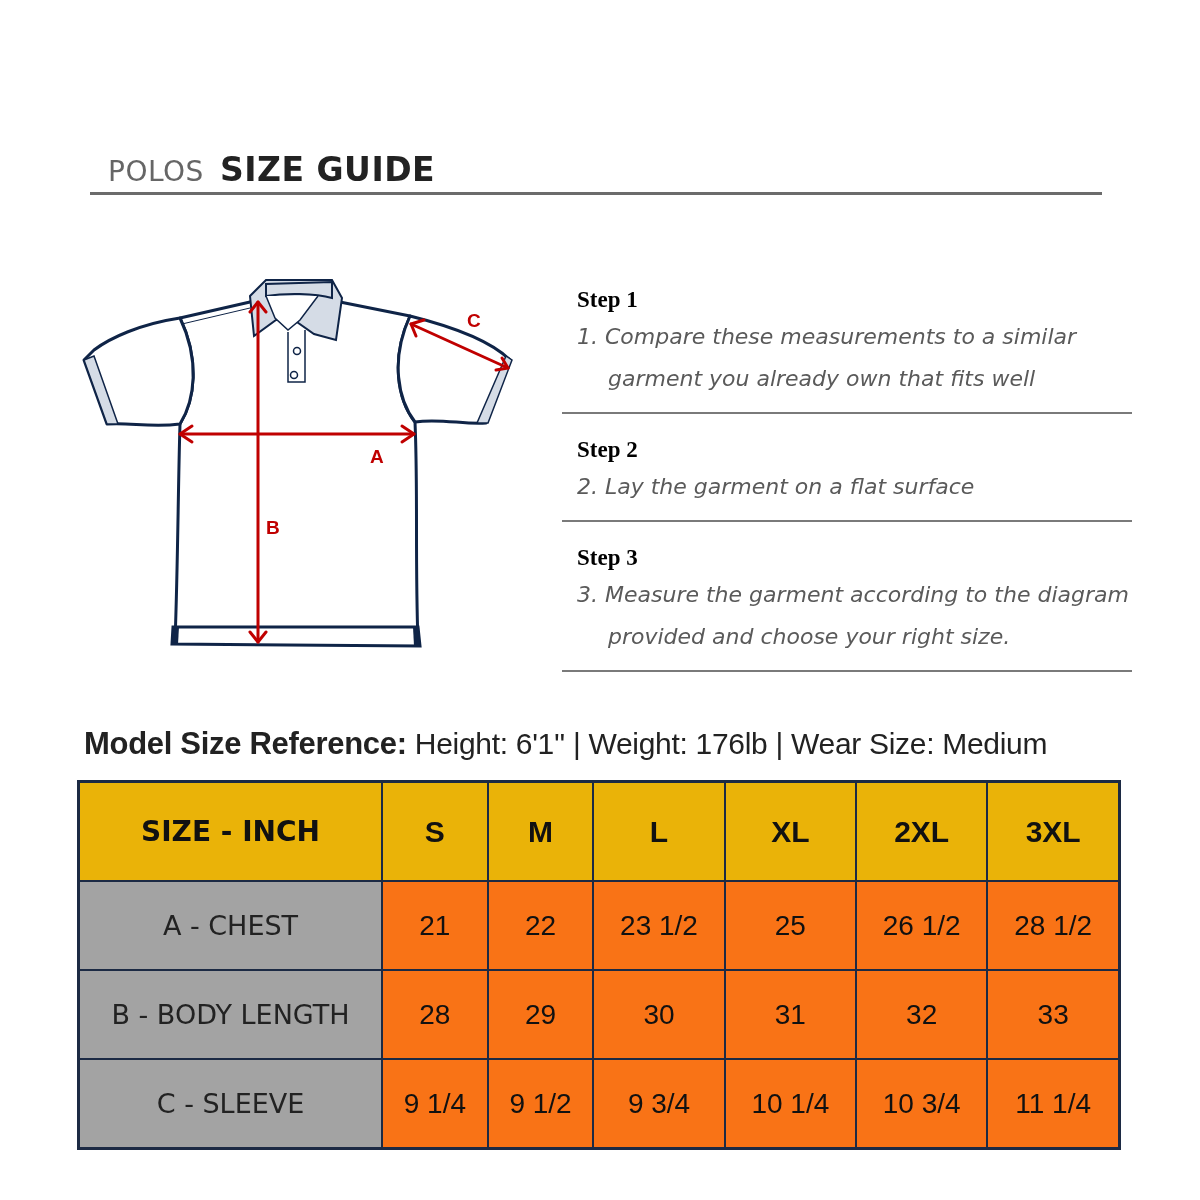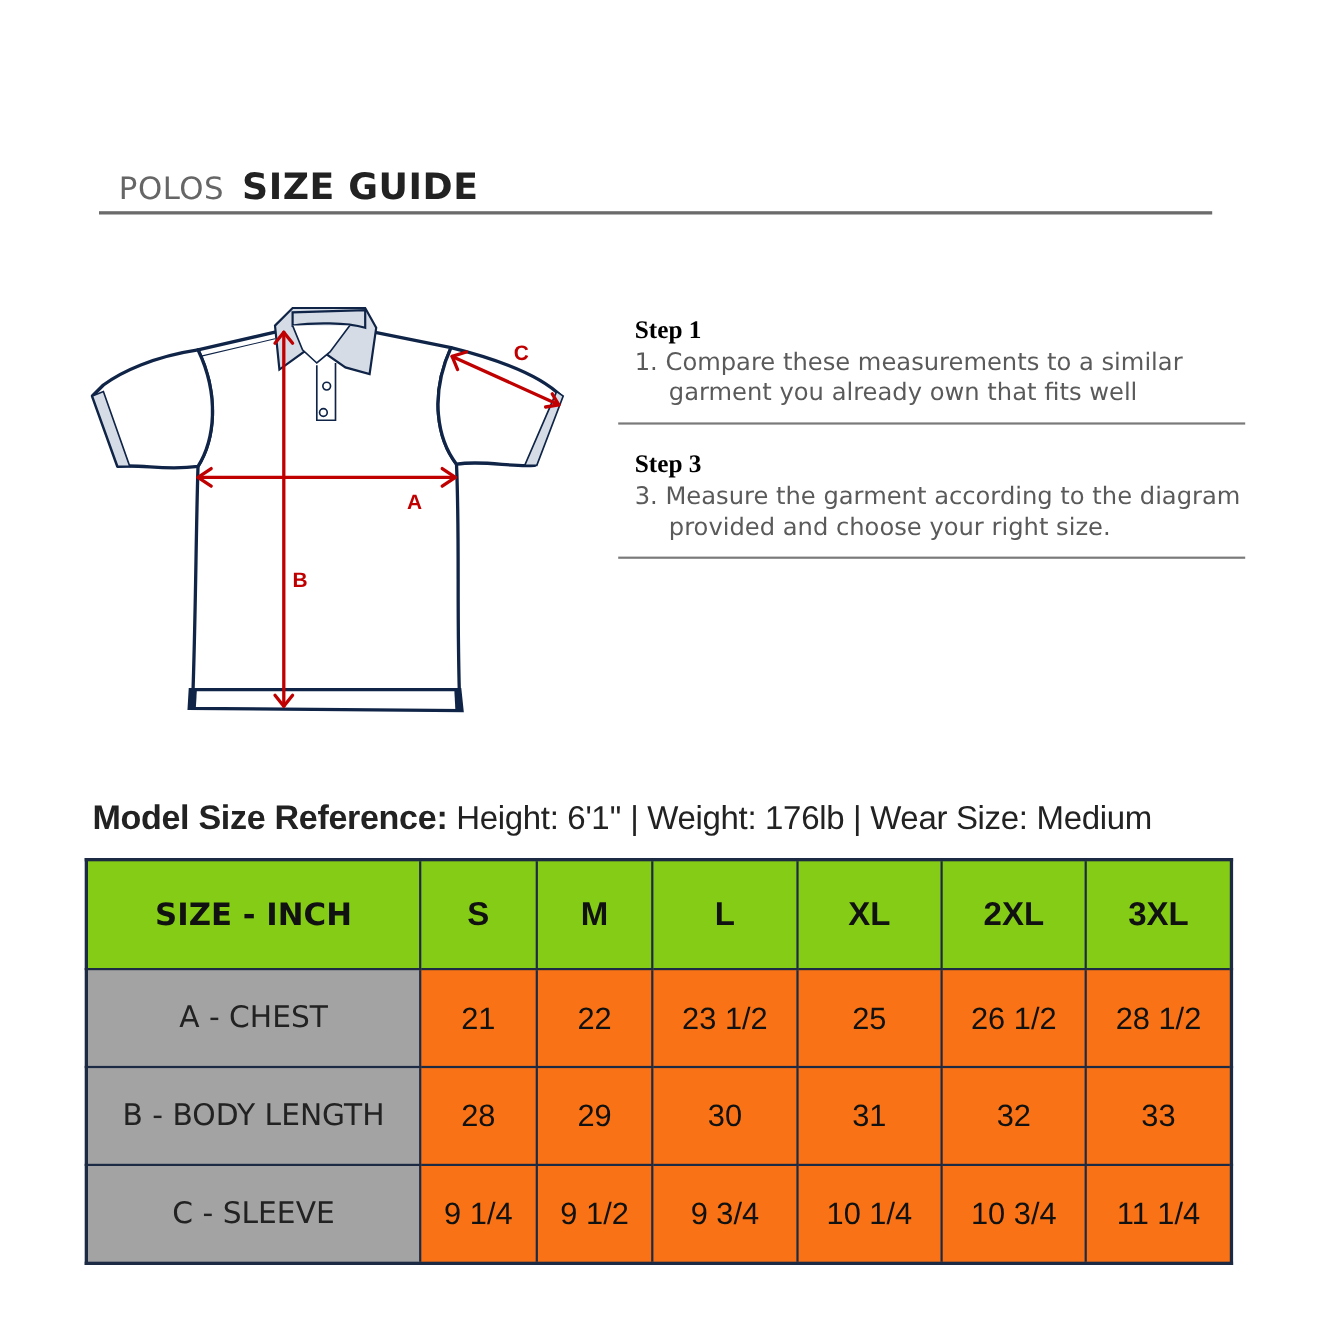--- a/index.html
+++ b/index.html
@@ -8,28 +8,28 @@
     .header { position: absolute; left: 90px; top: 150px; width: 1012px; height: 42px; border-bottom: 3px solid #6b6b6b; }
     .header .sub { position: absolute; left: 18px; bottom: 4px; font-family: "DejaVu Sans", sans-serif; font-size: 28px; color: #666; letter-spacing: 0.5px; }
     .header .title { position: absolute; left: 130px; bottom: 3px; font-family: "DejaVu Sans", sans-serif; font-weight: bold; font-size: 33px; color: #222; letter-spacing: 0.5px; }
 
     .diagram { position: absolute; left: 70px; top: 260px; width: 470px; height: 400px; }
 
     .steps { position: absolute; left: 562px; top: 284px; width: 570px; }
     .step { border-bottom: 2px solid #7a7a7a; padding: 0 0 12px 15px; }
     .step + .step { padding-top: 20px; }
     .step-title { font-family: Liberation Serif, serif; font-weight: bold; font-size: 23px; color: #000000; line-height: 32px; }
-    .step-text { font-family: "DejaVu Sans", sans-serif; font-size: 22px; color: #5a5a5a; line-height: 28px; padding-left: 31px; text-indent: -31px; }
+    .step-text { font-family: "DejaVu Sans", sans-serif; font-size: 22px; color: #5a5a5a; line-height: 42px; padding-left: 31px; text-indent: -31px; font-style: italic; }
 
     .model { position: absolute; left: 84px; top: 726px; width: 1040px; font-size: 30px; color: #222; white-space: nowrap; letter-spacing: -0.3px; }
     .model .label { font-weight: bold; font-size: 31px; }
 
     table.sizes { position: absolute; left: 77px; top: 780px; width: 1044px; border-collapse: collapse; border: 3px solid #1c2a44; }
     table.sizes td, table.sizes th { border: 2px solid #1c2a44; text-align: center; vertical-align: middle; padding: 0; }
-    table.sizes th { background: #84cc16; height: 97px; font-weight: bold; font-size: 30px; color: #111; }
+    table.sizes th { background: #eab308; height: 97px; font-weight: bold; font-size: 30px; color: #111; }
     table.sizes th.corner { width: 301px; font-family: "DejaVu Sans", sans-serif; font-size: 28px; }
     table.sizes td { height: 87px; font-size: 28px; color: #111; background: #f97316; }
     table.sizes td.rowlabel { background: #a3a3a3; font-family: "DejaVu Sans", sans-serif; font-size: 27px; color: #222; }
   </style>
 </head>
 <body>
 
 <div class="header">
   <span class="sub">POLOS</span>
   <span class="title">SIZE GUIDE</span>
@@ -79,20 +79,24 @@
     <text x="397" y="67" fill="#c00000" font-family="Liberation Sans, sans-serif" font-weight="bold" font-size="19">C</text>
   </svg>
 </div>
 
 <div class="steps">
   <div class="step">
     <div class="step-title">Step 1</div>
     <div class="step-text">1. Compare these measurements to a similar garment you already own that fits well</div>
   </div>
   <div class="step">
+    <div class="step-title">Step 2</div>
+    <div class="step-text">2. Lay the garment on a flat surface</div>
+  </div>
+  <div class="step">
     <div class="step-title">Step 3</div>
     <div class="step-text">3. Measure the garment according to the diagram provided and choose your right size.</div>
   </div>
 </div>
 
 <div class="model">
   <span class="label">Model Size Reference:</span>
   <span>Height: 6'1''</span>
   <span>|</span>
   <span>Weight: 176lb</span>

